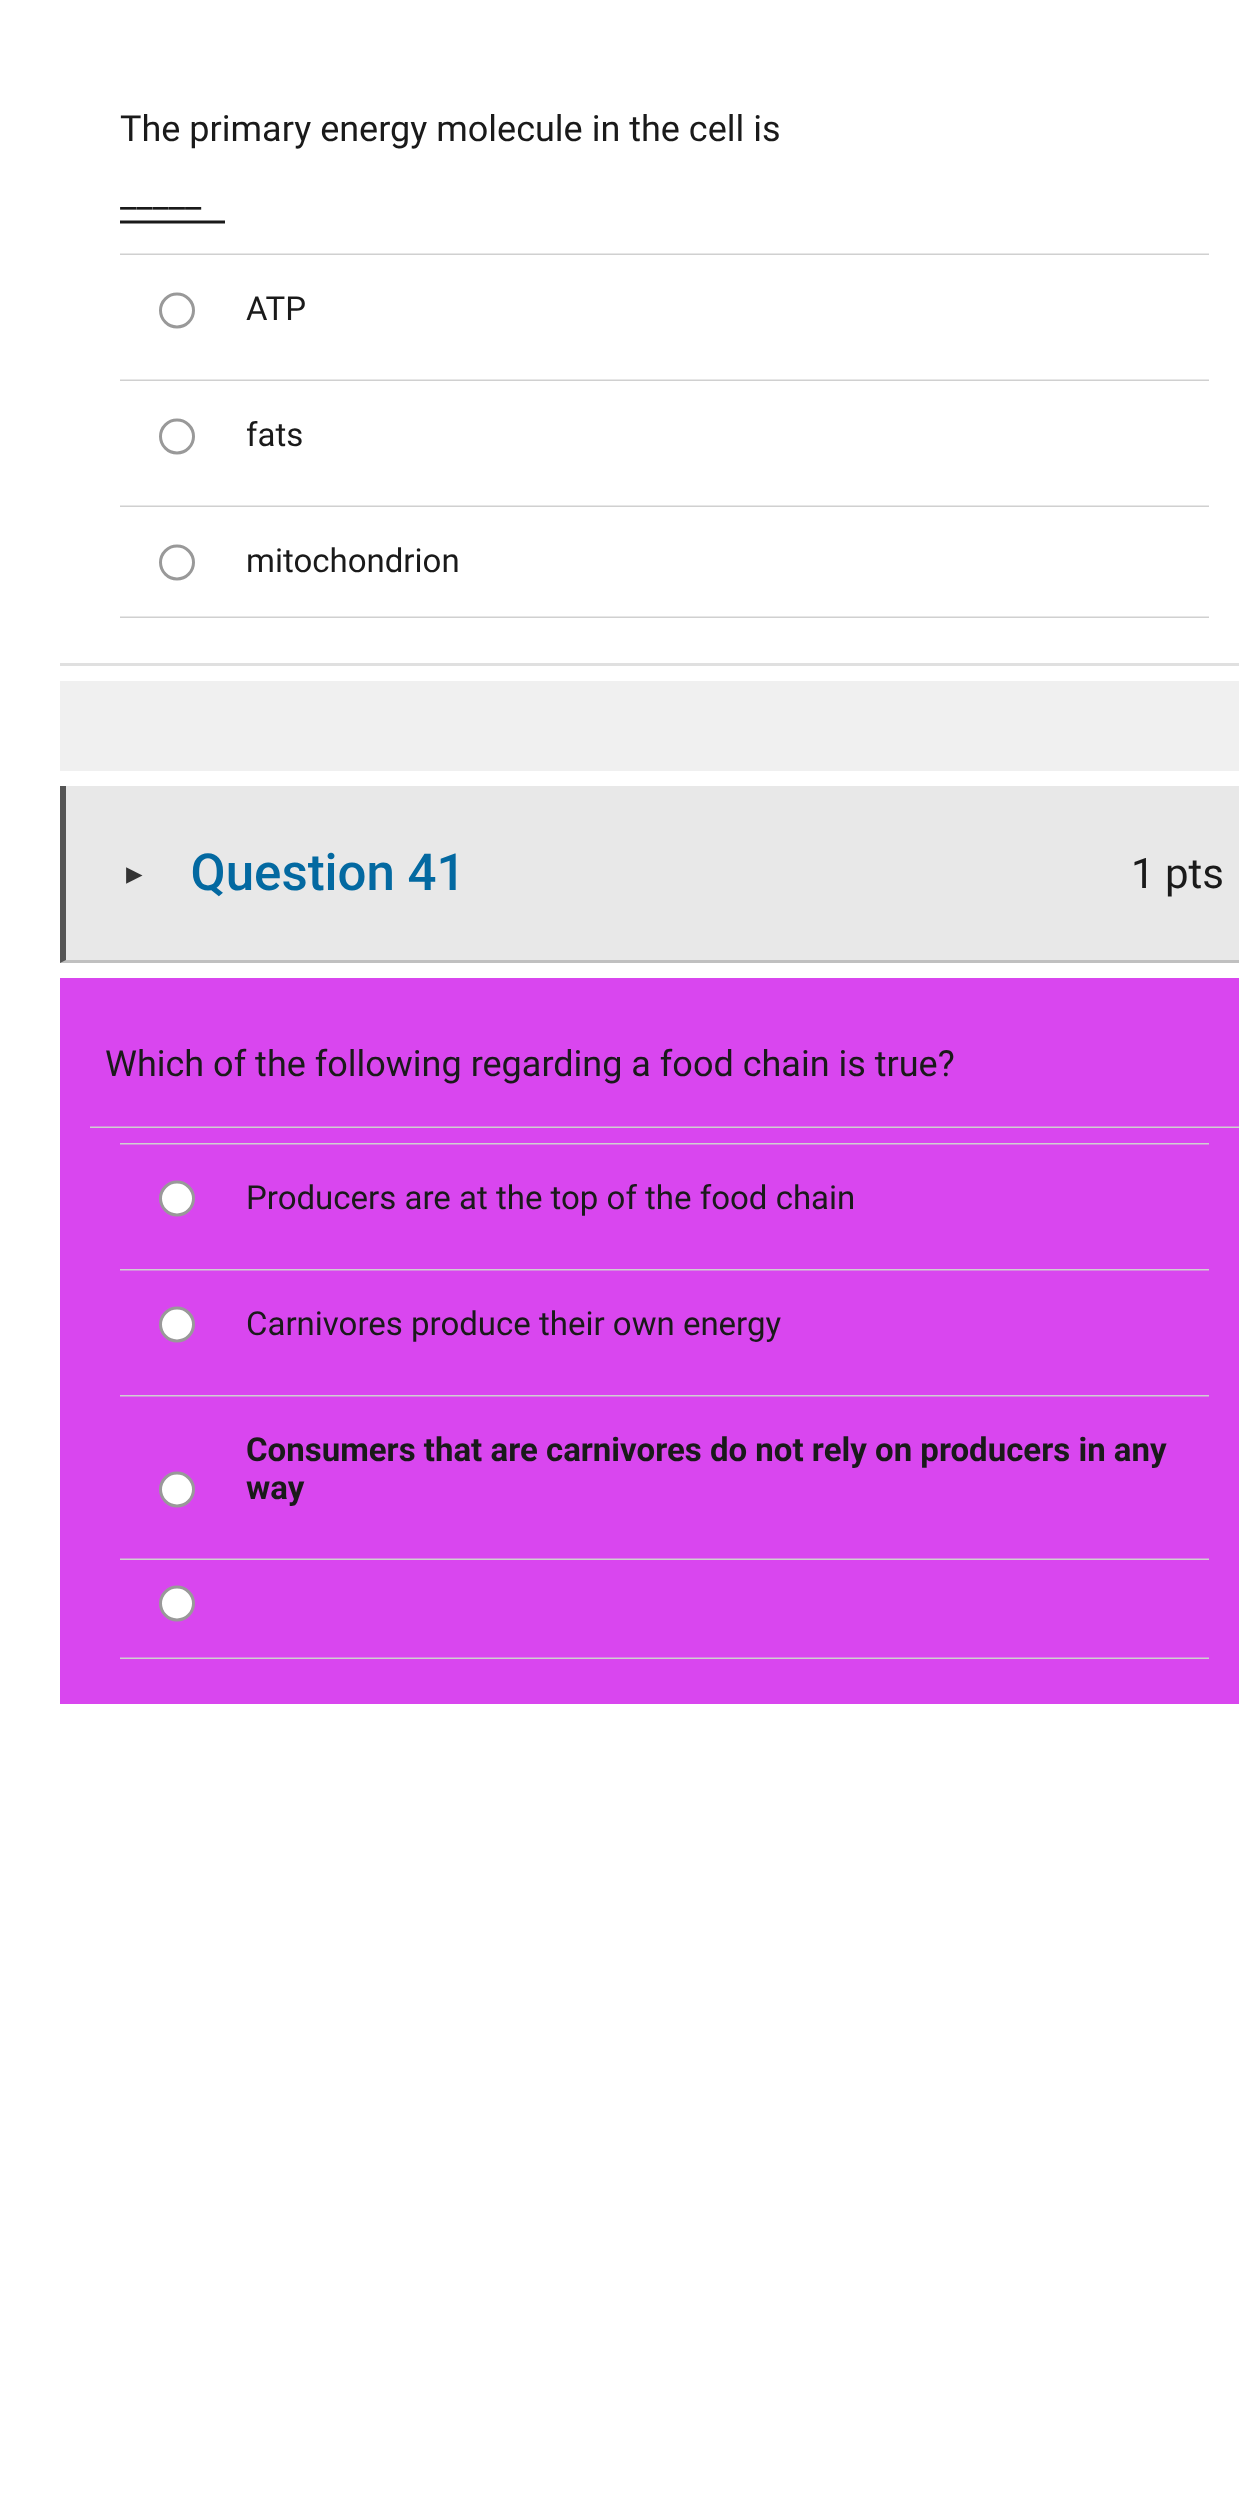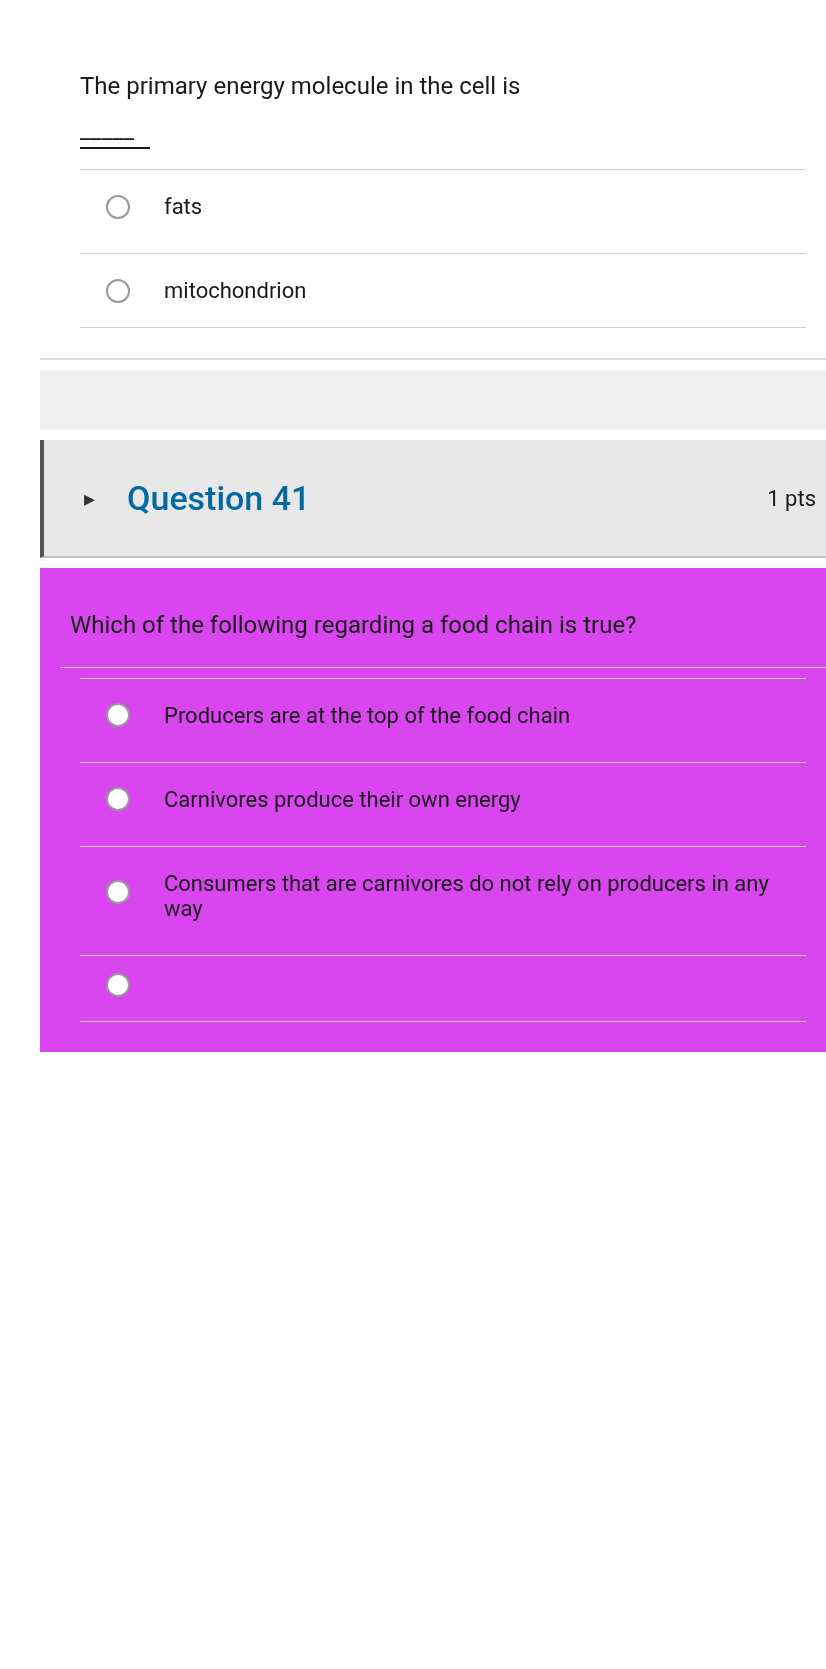--- a/index.html
+++ b/index.html
@@ -93,21 +93,21 @@
       color: #333;
     }
 
     .question-label {
       font-size: 34px;
       font-weight: 500;
       color: #0369a1;
     }
 
     .question-pts {
-      font-size: 22px;
+      font-size: 28px;
       color: #1a1a1a;
     }
 
     
     .question-body {
       padding: 30px 20px 20px 20px;
       background: #d946ef;
     }
 
     .question-body-text {
@@ -129,20 +129,24 @@
 <div class="page-container">
 
   <div class="prev-question-section">
     <p class="question-text">
       <span>The primary energy molecule in the cell is</span><br>
       <span style="border-bottom: 2px solid #1a1a1a; display: inline-block; width: 70px;">_____</span>
     </p>
     <ul class="options-list">
       <li class="option-item">
         <span class="radio-circle"></span>
+        <span>ATP</span>
+      </li>
+      <li class="option-item">
+        <span class="radio-circle"></span>
         <span>fats</span>
       </li>
       <li class="option-item">
         <span class="radio-circle"></span>
         <span>mitochondrion</span>
       </li>
     </ul>
   </div>
 
   <div class="question-gap"></div>
@@ -160,21 +164,21 @@
     <hr class="divider-line">
     <ul class="options-list">
       <li class="option-item">
         <span class="radio-circle"></span>
         <span>Producers are at the top of the food chain</span>
       </li>
       <li class="option-item">
         <span class="radio-circle"></span>
         <span>Carnivores produce their own energy</span>
       </li>
-      <li class="option-item" style="align-items: center;">
+      <li class="option-item" style="align-items: flex-end; font-weight: bold;">
         <span class="radio-circle" style="margin-top: 3px;"></span>
         <span>Consumers that are carnivores do not rely on producers in any way</span>
       </li>
       <li class="option-item" style="align-items: flex-start;">
         <span class="radio-circle" style="margin-top: 3px;"></span>
       </li>
     </ul>
   </div>
 
 </div>

